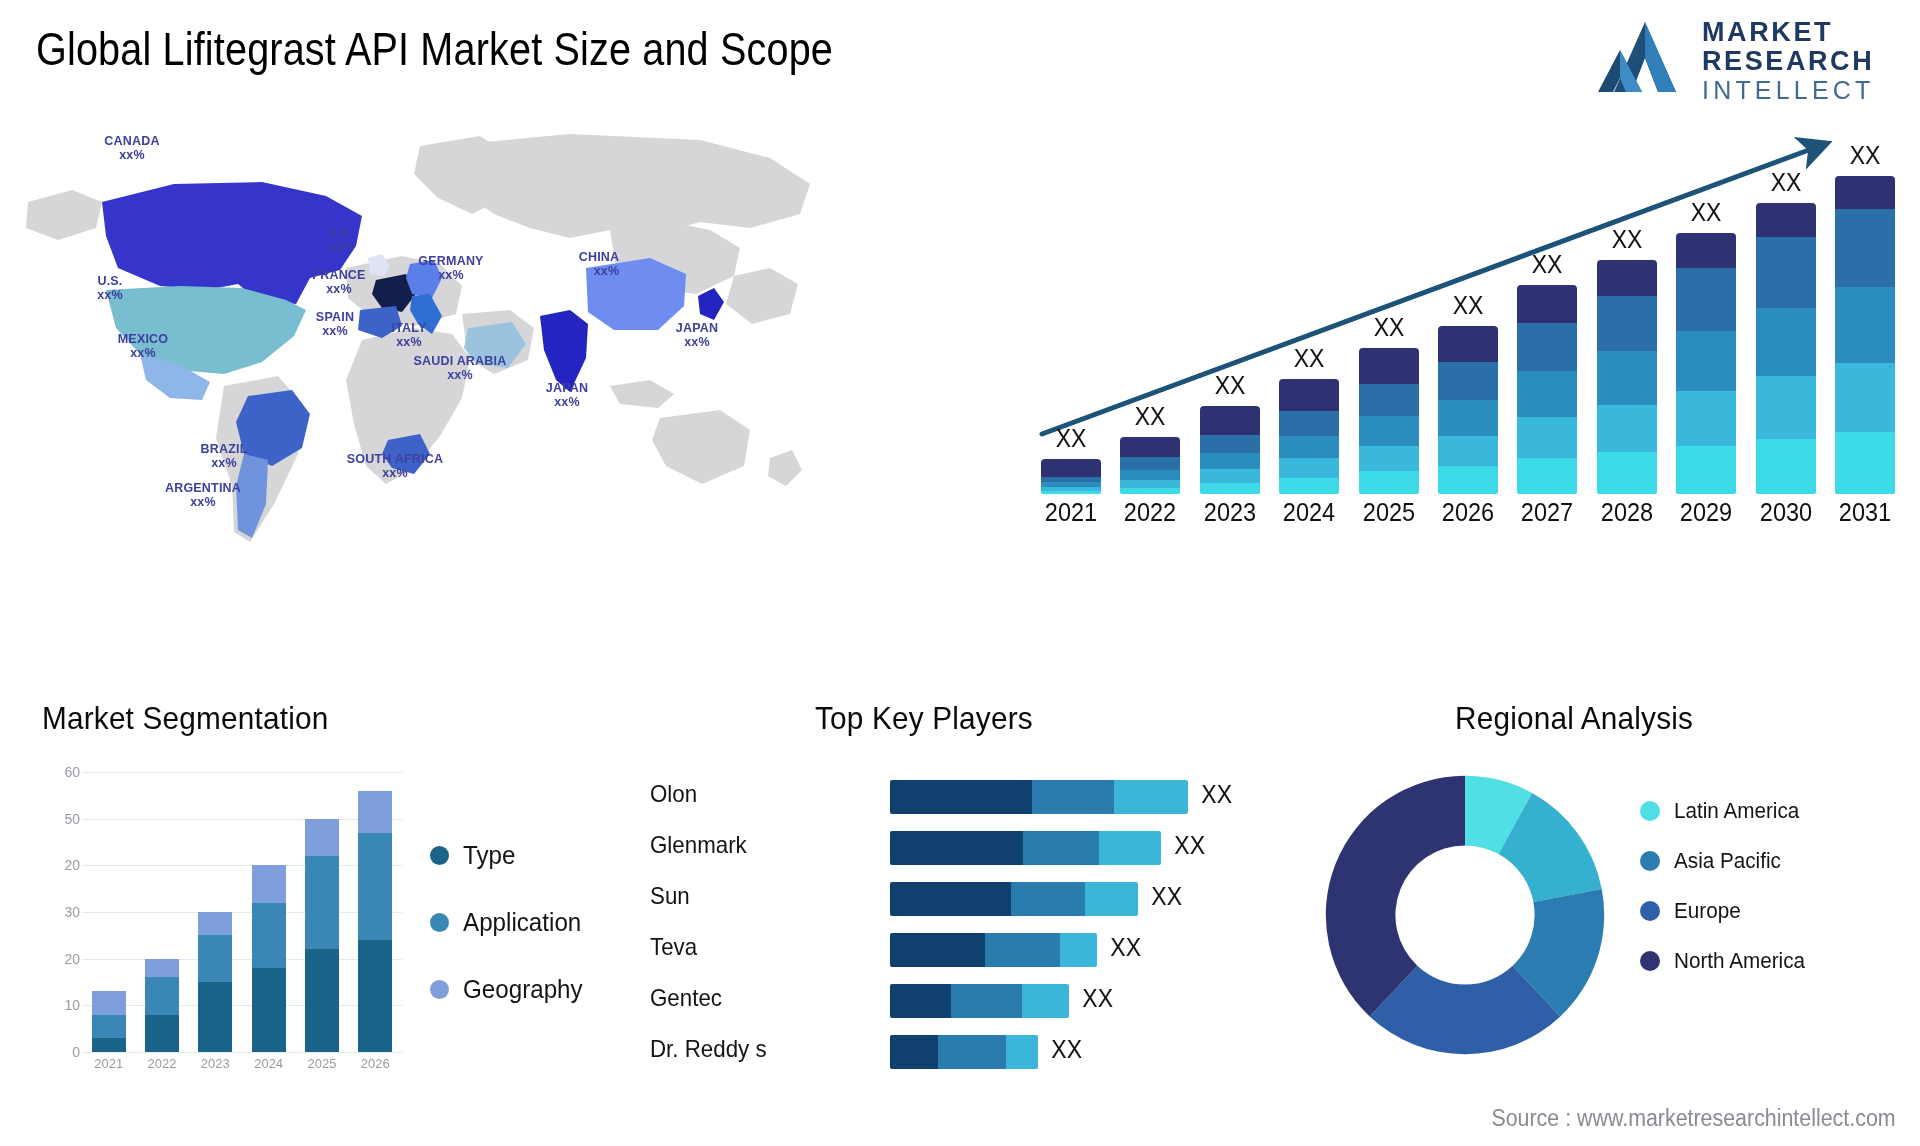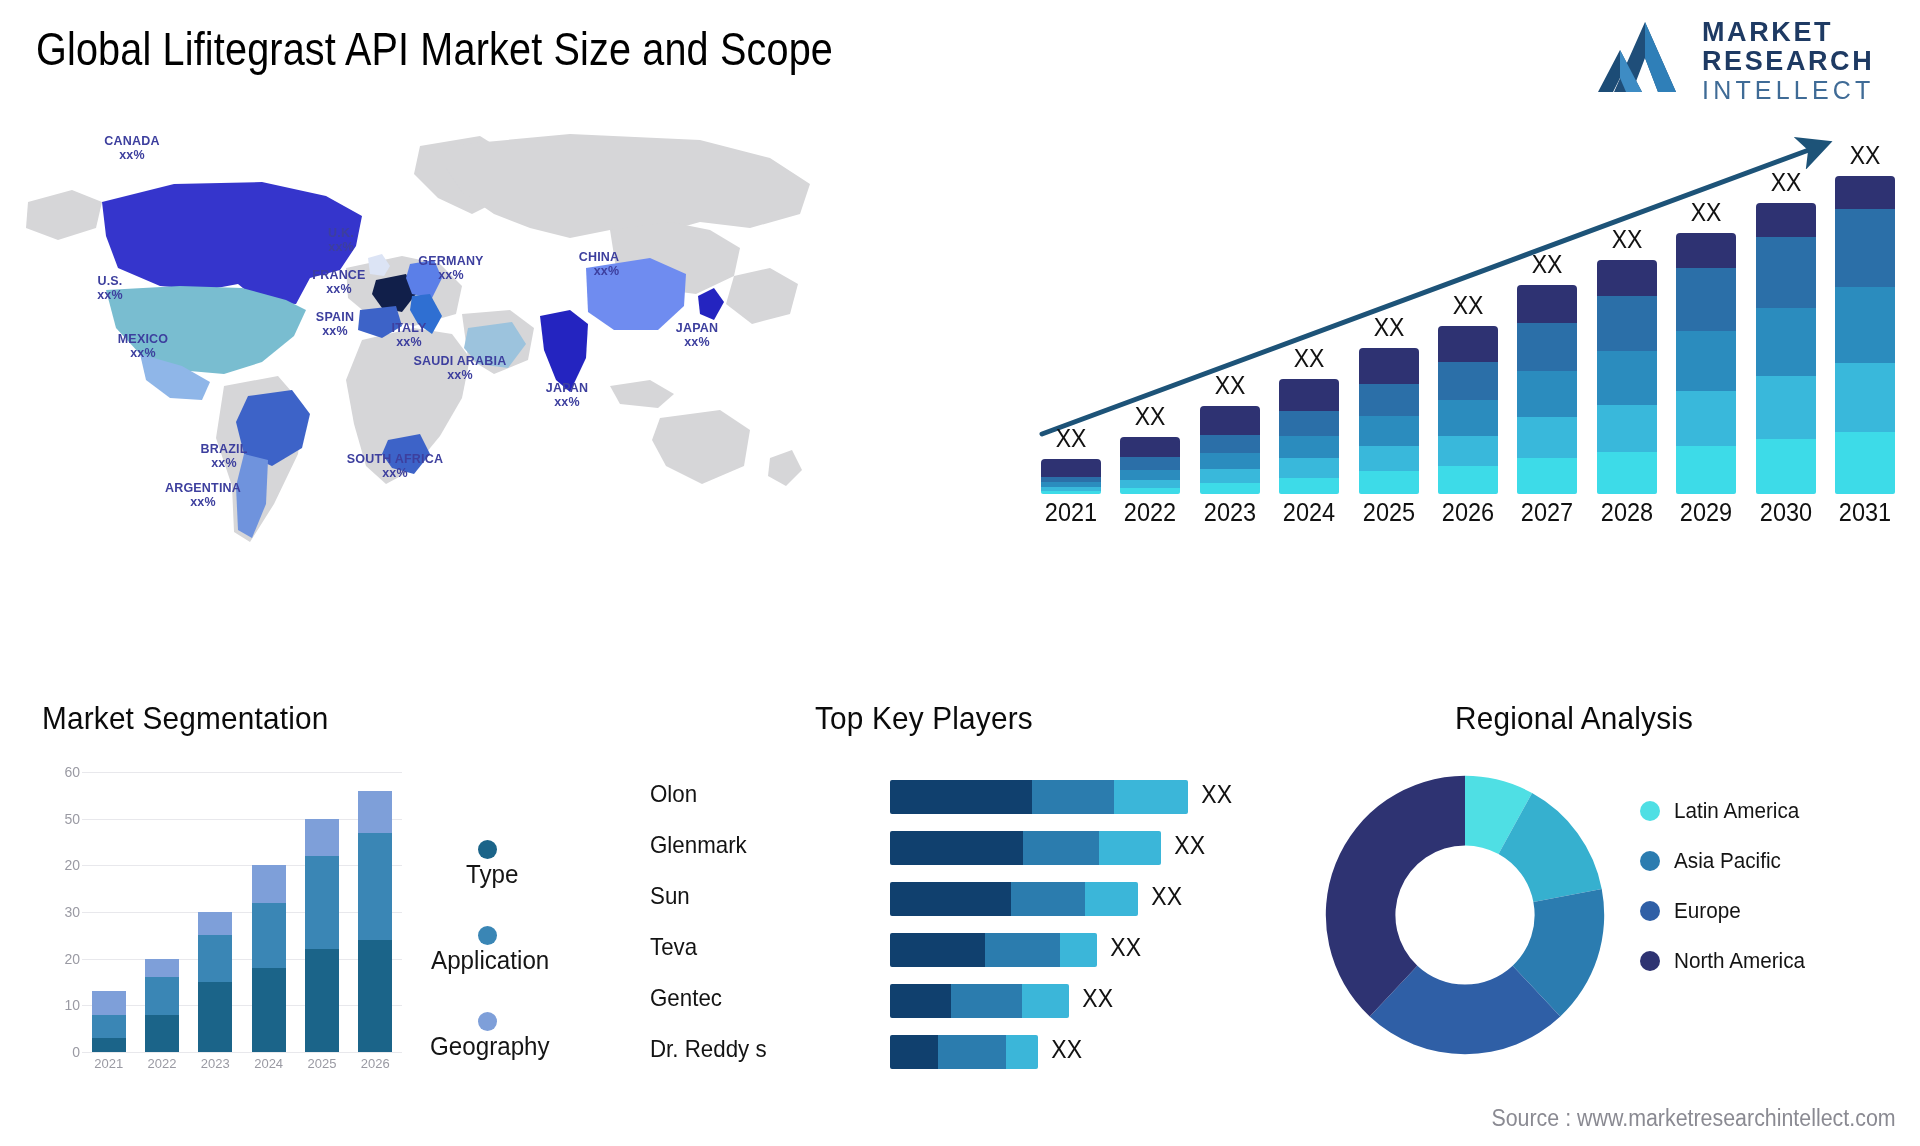--- a/index.html
+++ b/index.html
@@ -95,21 +95,21 @@
   .seg-slot { width: 44px; height: 100%; display: flex; flex-direction: column-reverse;
               align-items: center; position: relative; }
   .seg-bar { width: 34px; display: flex; flex-direction: column-reverse; }
   .seg-seg { width: 100%; }
   #seg-xaxis {
     position: absolute; left: 52px; top: 296px; width: 320px;
     display: flex; justify-content: space-around;
   }
   .seg-xtick { width: 44px; text-align: center; font-size: 13px; color: #9a9aa3; }
   #seg-legend { position: absolute; left: 400px; top: 80px; }
-  .legend-row { display: flex; align-items: center; margin-bottom: 36px; flex-direction: column; }
+  .legend-row { display: flex; align-items: center; margin-bottom: 36px; }
   .legend-dot { width: 19px; height: 19px; border-radius: 50%; margin-right: 14px; flex: none; }
   .legend-text {
     font-size: 26px; color: #151515;
     font-family: "Liberation Sans Narrow", "Liberation Sans", sans-serif;
     transform: scaleX(.93); transform-origin: left center; white-space: nowrap;
   }
 
   
   #players-panel { position: absolute; left: 650px; top: 780px; width: 660px; height: 330px; }
   .player-row { position: absolute; left: 0; width: 660px; height: 40px; display: flex; align-items: flex-start; }

